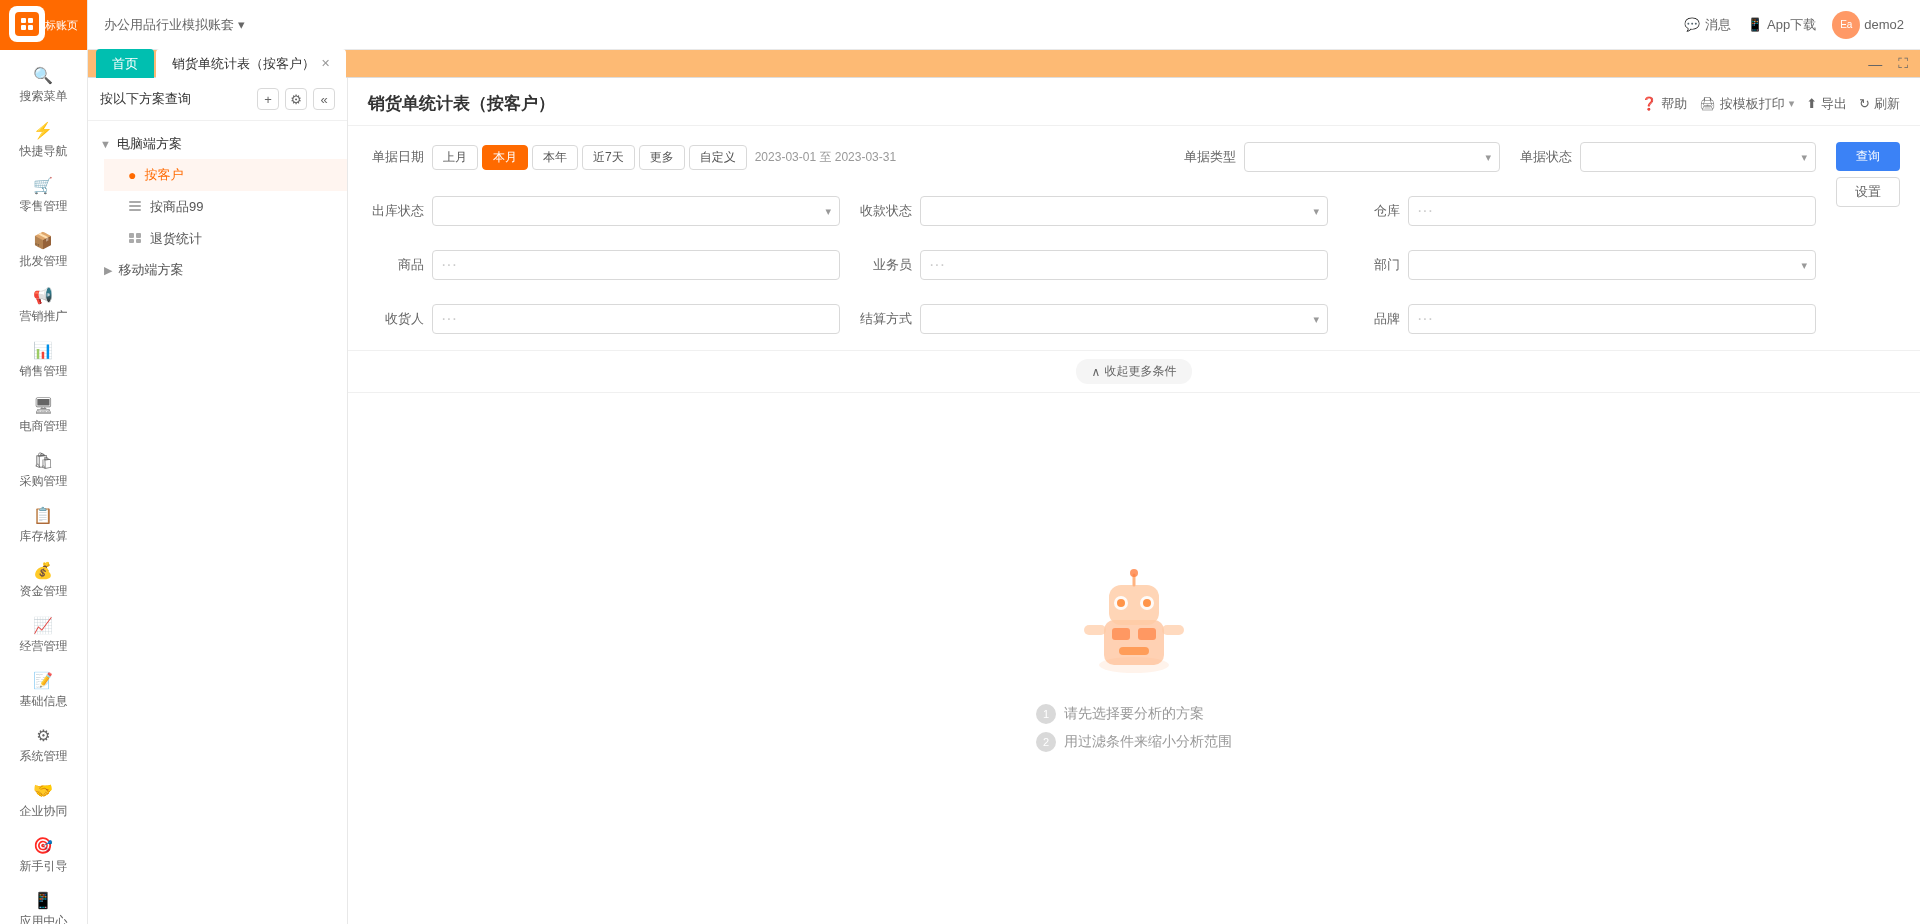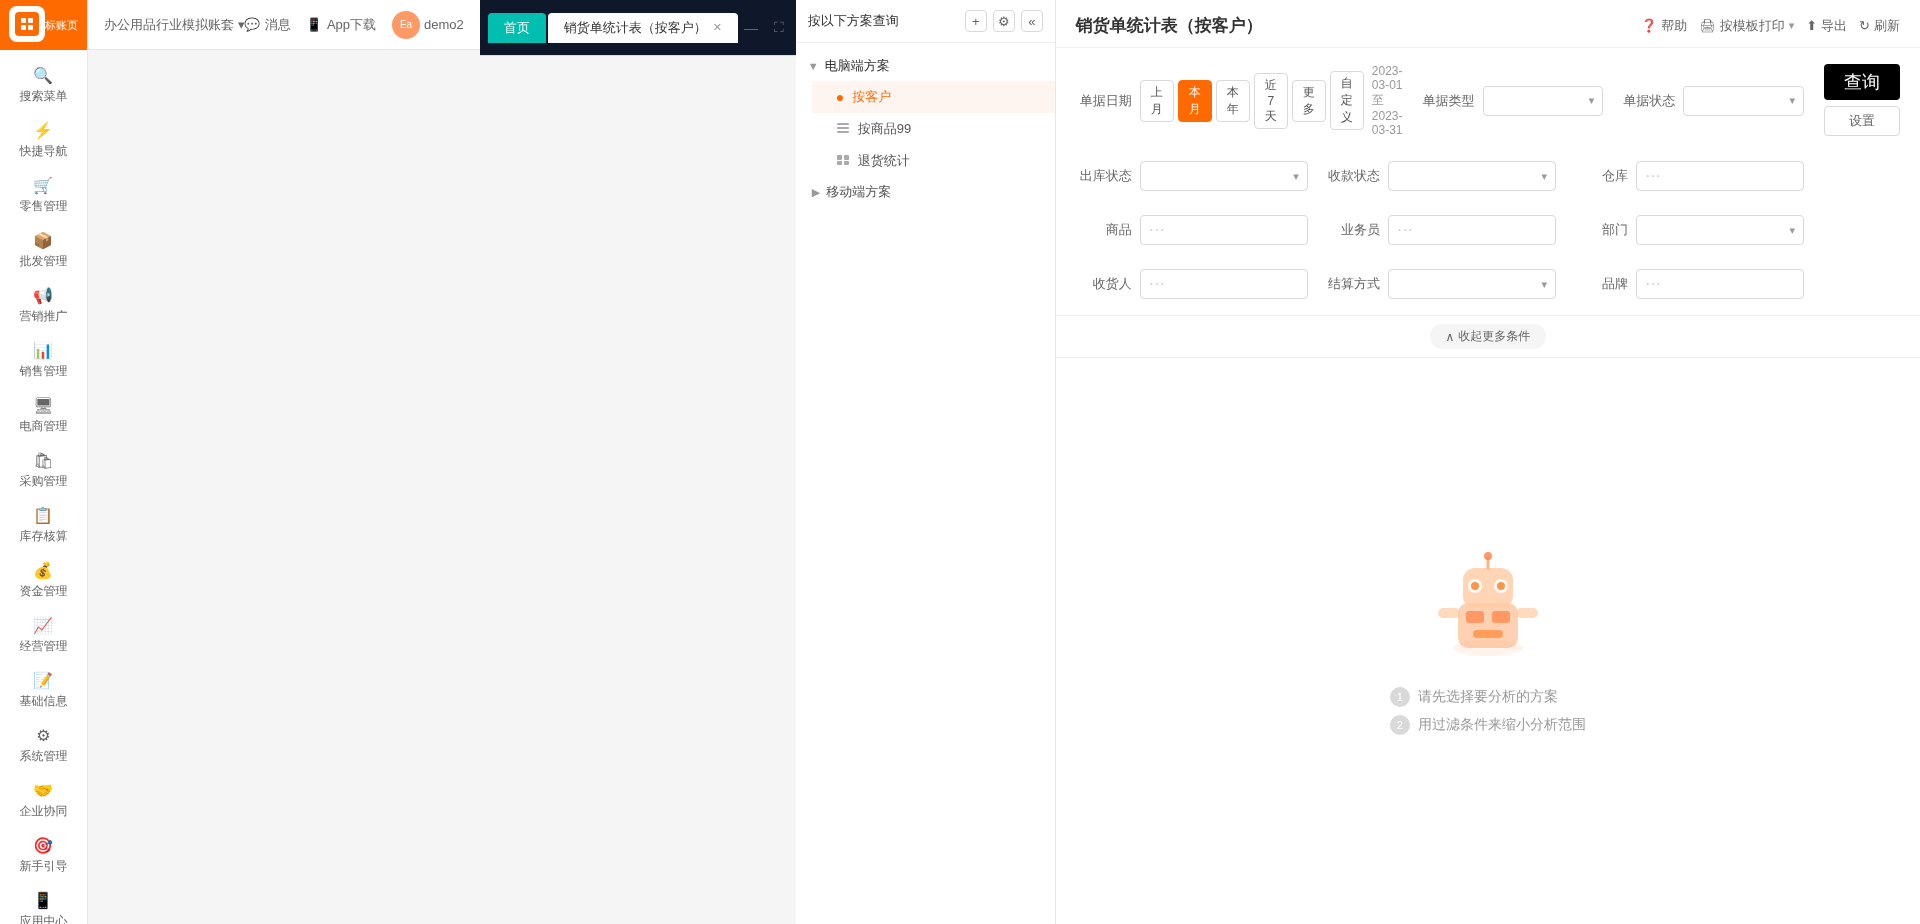--- a/index.html
+++ b/index.html
@@ -10,32 +10,32 @@
     .logo-area { width: 100%; background: #ff6a00; height: 50px; display: flex; align-items: center; justify-content: center; flex-direction: row; }
     .logo-text { color: #fff; font-size: 11px; }
     .logo-icon { width: 36px; height: 36px; background: #fff; border-radius: 8px; display: flex; align-items: center; justify-content: center; margin-bottom: 2px; }
     .logo-icon-inner { width: 24px; height: 24px; background: #ff6a00; border-radius: 4px; display: flex; align-items: center; justify-content: center; }
 
     .sidebar-nav { width: 100%; display: flex; flex-direction: column; align-items: center; padding: 8px 0; flex: 1; overflow-y: auto; }
     .sidebar-item { width: 100%; display: flex; flex-direction: column; align-items: center; padding: 8px 4px; cursor: pointer; font-size: 12px; color: #666; }
     .sidebar-item-icon { font-size: 16px; margin-bottom: 3px; }
 
     
-    .main { flex: 1; display: flex; overflow: hidden; }
+    .main { flex: 1; display: flex; flex-direction: column; overflow: hidden; }
 
     
     .topbar { height: 50px; background: #fff; border-bottom: 1px solid #e8e8e8; display: flex; align-items: center; justify-content: space-between; padding: 0 16px; }
     .topbar-left { display: flex; align-items: center; gap: 8px; color: #666; font-size: 13px; }
     .topbar-dropdown { display: flex; align-items: center; gap: 4px; cursor: pointer; }
     .topbar-right { display: flex; align-items: center; gap: 16px; font-size: 13px; color: #666; }
     .topbar-right-item { display: flex; align-items: center; gap: 4px; cursor: pointer; }
     .avatar { width: 28px; height: 28px; border-radius: 50%; background: #ff9966; display: flex; align-items: center; justify-content: center; color: #fff; font-size: 11px; overflow: hidden; }
 
     
-    .tabs-bar { height: 56px; background: #0f172a; display: flex; align-items: center; padding: 0 8px; border-bottom: 1px solid #ddd; }
+    .tabs-bar { height: 28px; background: #fdba74; display: flex; align-items: center; padding: 0 8px; border-bottom: 1px solid #ddd; }
     .tab { display: flex; align-items: center; gap: 6px; padding: 6px 16px; cursor: pointer; font-size: 13px; color: #666; border-radius: 4px 4px 0 0; background: #e0e0e0; margin-right: 2px; }
     .tab.active { background: #fff; color: #333; }
     .tab.home { background: #00bfb0; color: #fff; }
     .tab-close { font-size: 11px; color: #999; cursor: pointer; }
     .tabs-actions { margin-left: auto; display: flex; align-items: center; gap: 8px; }
     .tab-action-btn { background: none; border: none; cursor: pointer; color: #666; font-size: 14px; padding: 4px; }
 
     
     .content { flex: 1; display: flex; overflow: hidden; background: #f5f5f5; }
 
@@ -80,21 +80,21 @@
     .dots { color: #ccc; font-size: 16px; }
 
     
     .date-filter { display: flex; align-items: center; gap: 4px; flex: 1; }
     .date-btn { padding: 3px 10px; border: 1px solid #d9d9d9; border-radius: 4px; font-size: 12px; cursor: pointer; color: #555; background: #fff; }
     .date-btn.active { background: #ff6a00; color: #fff; border-color: #ff6a00; }
     .date-range { font-size: 12px; color: #999; margin-left: 4px; }
 
     
     .query-btns { display: flex; flex-direction: column; gap: 6px; margin-left: 8px; }
-    .btn-query { background: #000000; color: #fff; border: none; border-radius: 4px; padding: 6px 20px; font-size: 18px; cursor: pointer; font-weight: 500; }
+    .btn-query { background: #3b82f6; color: #fff; border: none; border-radius: 4px; padding: 6px 20px; font-size: 12px; cursor: pointer; font-weight: 500; }
     .btn-settings { background: #fff; color: #666; border: 1px solid #d9d9d9; border-radius: 4px; padding: 5px 16px; font-size: 13px; cursor: pointer; }
 
     
     .collapse-row { display: flex; align-items: center; justify-content: center; padding: 8px; background: #fff; border-bottom: 1px solid #f0f0f0; }
     .collapse-btn { display: flex; align-items: center; gap: 4px; font-size: 12px; color: #666; cursor: pointer; padding: 4px 16px; border-radius: 12px; background: #f5f5f5; }
 
     
     .empty-state { flex: 1; display: flex; flex-direction: column; align-items: center; justify-content: center; background: #fff; gap: 16px; }
     .empty-hints { display: flex; flex-direction: column; gap: 8px; }
     .empty-hint { display: flex; align-items: center; gap: 8px; font-size: 14px; color: #999; }

